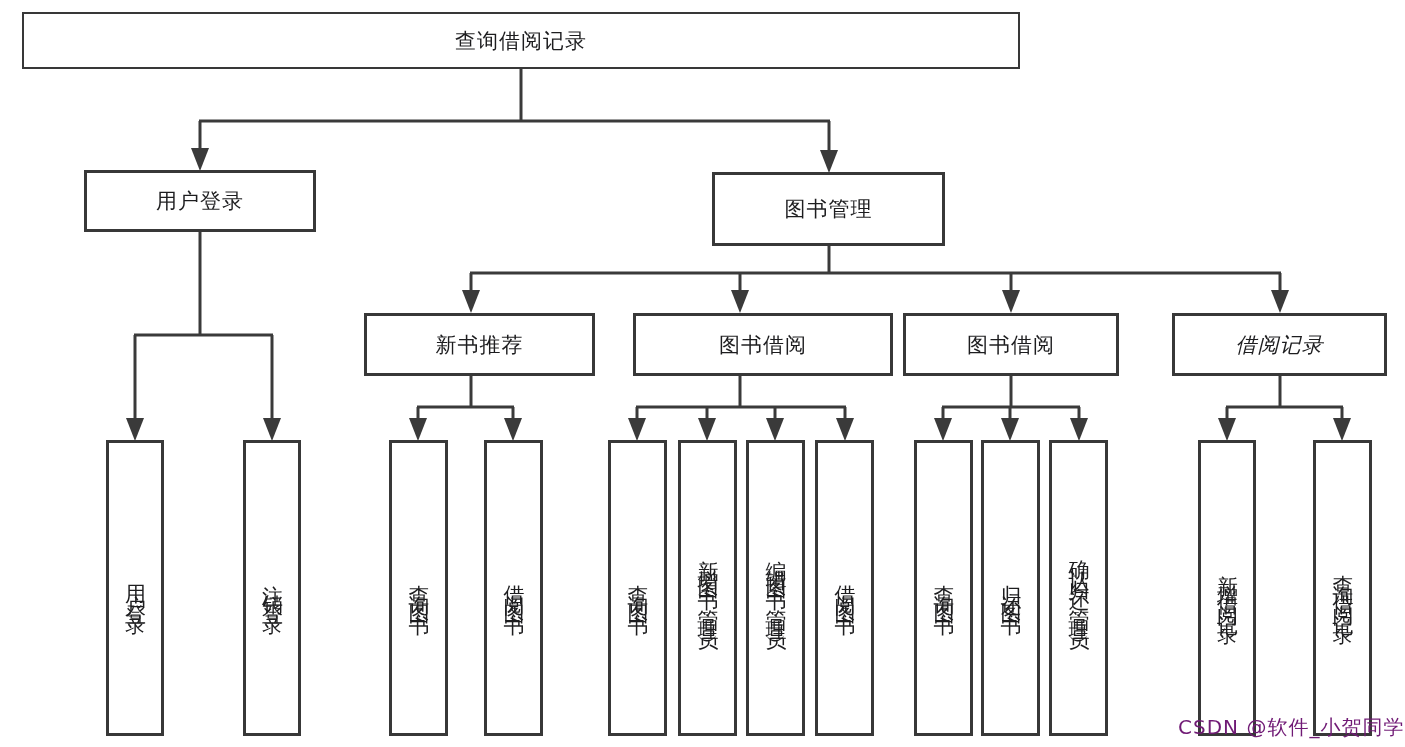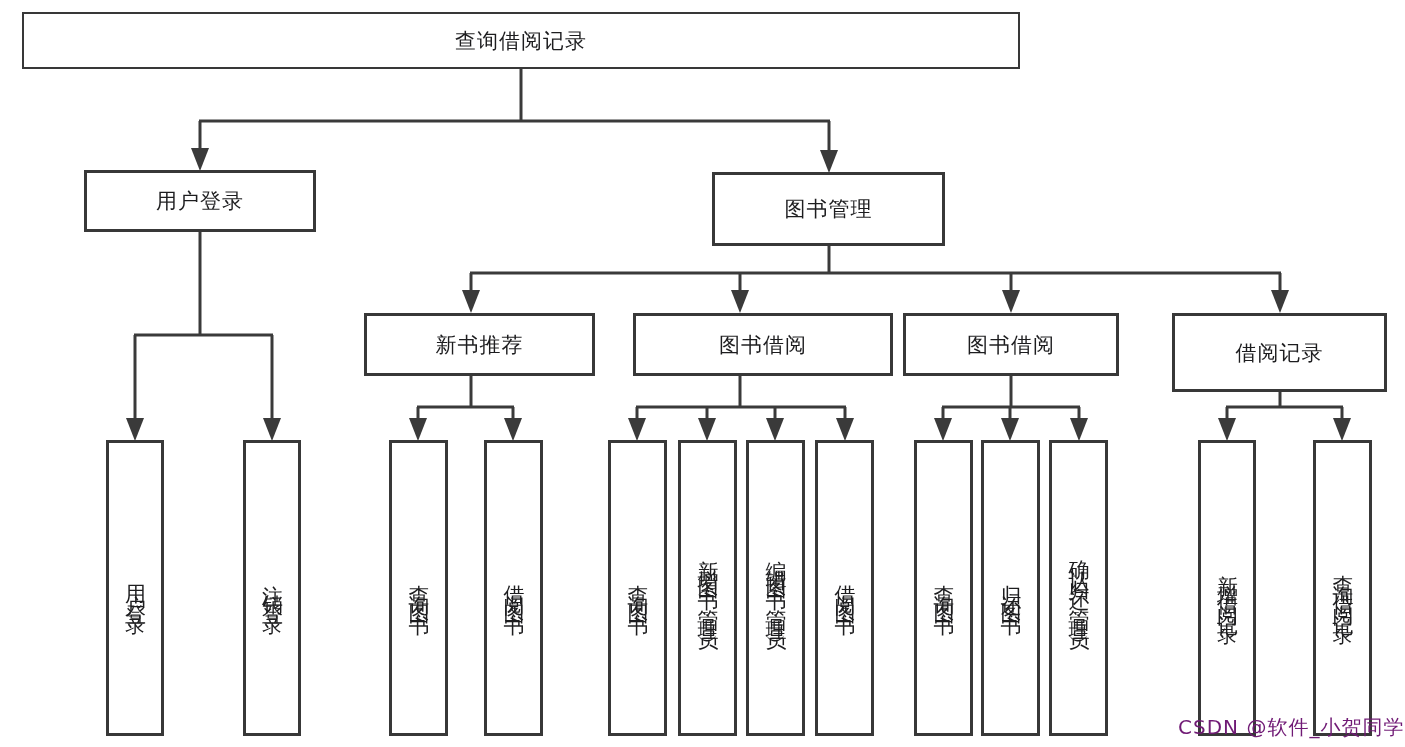--- a/index.html
+++ b/index.html
@@ -132,21 +132,21 @@
   </svg>
 
   <div class="box root" style="left:22px; top:12px; width:998px; height:57px;">查询借阅记录</div>
 
   <div class="box" style="left:84px; top:170px; width:232px; height:62px;">用户登录</div>
   <div class="box" style="left:712px; top:172px; width:233px; height:74px;">图书管理</div>
 
   <div class="box" style="left:364px; top:313px; width:231px; height:63px;">新书推荐</div>
   <div class="box" style="left:633px; top:313px; width:260px; height:63px;">图书借阅</div>
   <div class="box" style="left:903px; top:313px; width:216px; height:63px;">图书借阅</div>
-  <div class="box" style="left:1172px; top:313px; width:215px; height:79px;">借阅记录</div>
+  <div class="box" style="left:1172px; top:313px; width:215px; height:63px;font-style:italic;">借阅记录</div>
 
   <div class="box leaf" style="left:106px; top:440px; width:58px; height:296px;">
     <span>用户登录</span>
   </div>
   <div class="box leaf" style="left:243px; top:440px; width:58px; height:296px;">
     <span>注销登录</span>
   </div>
   <div class="box leaf" style="left:389px; top:440px; width:59px; height:296px;">
     <span>查询图书</span>
   </div>

